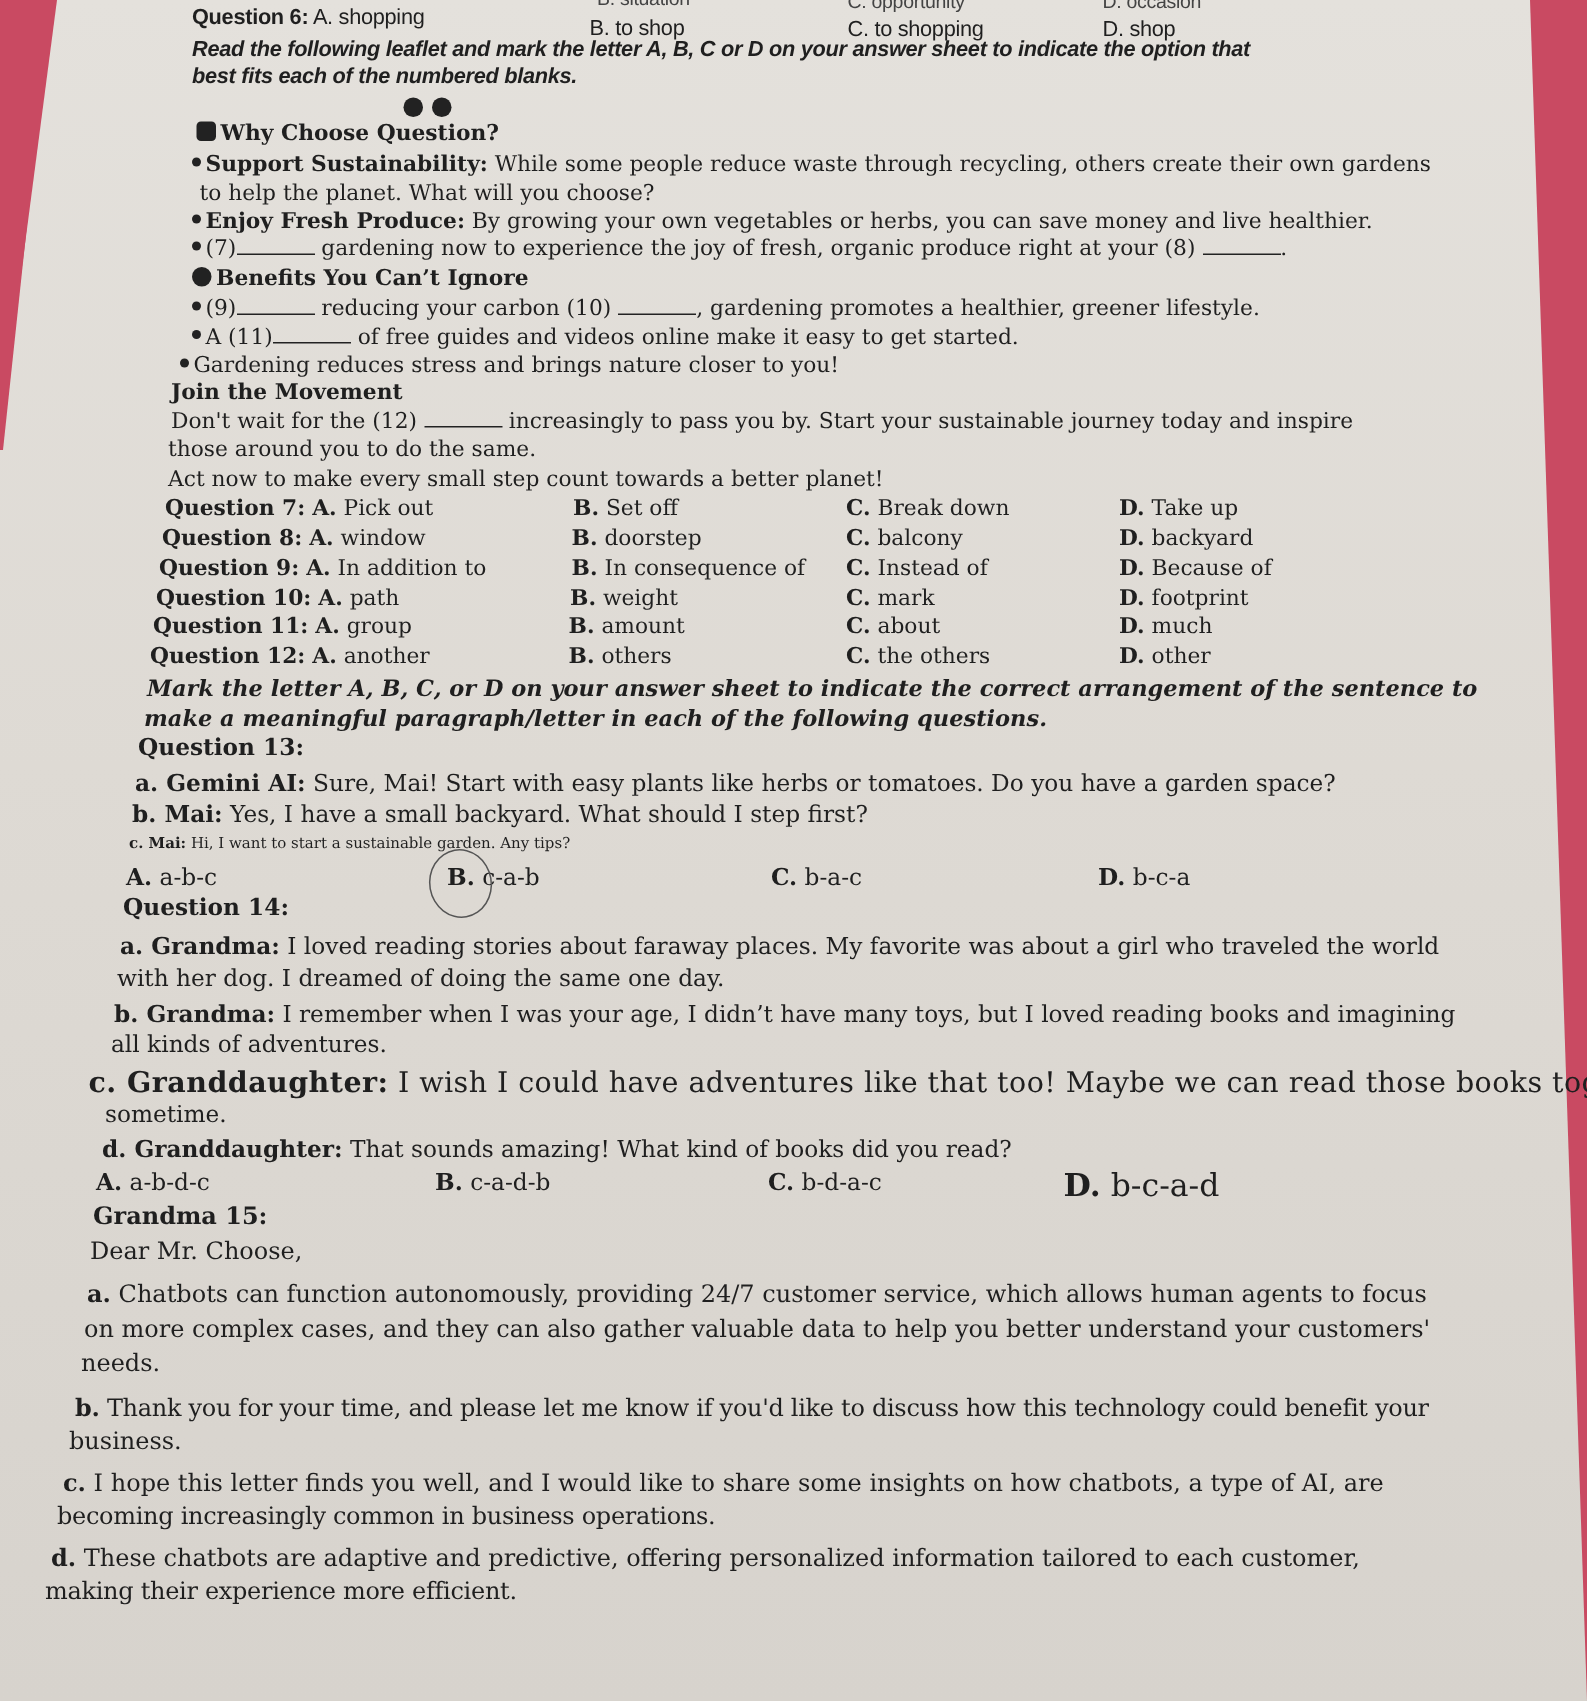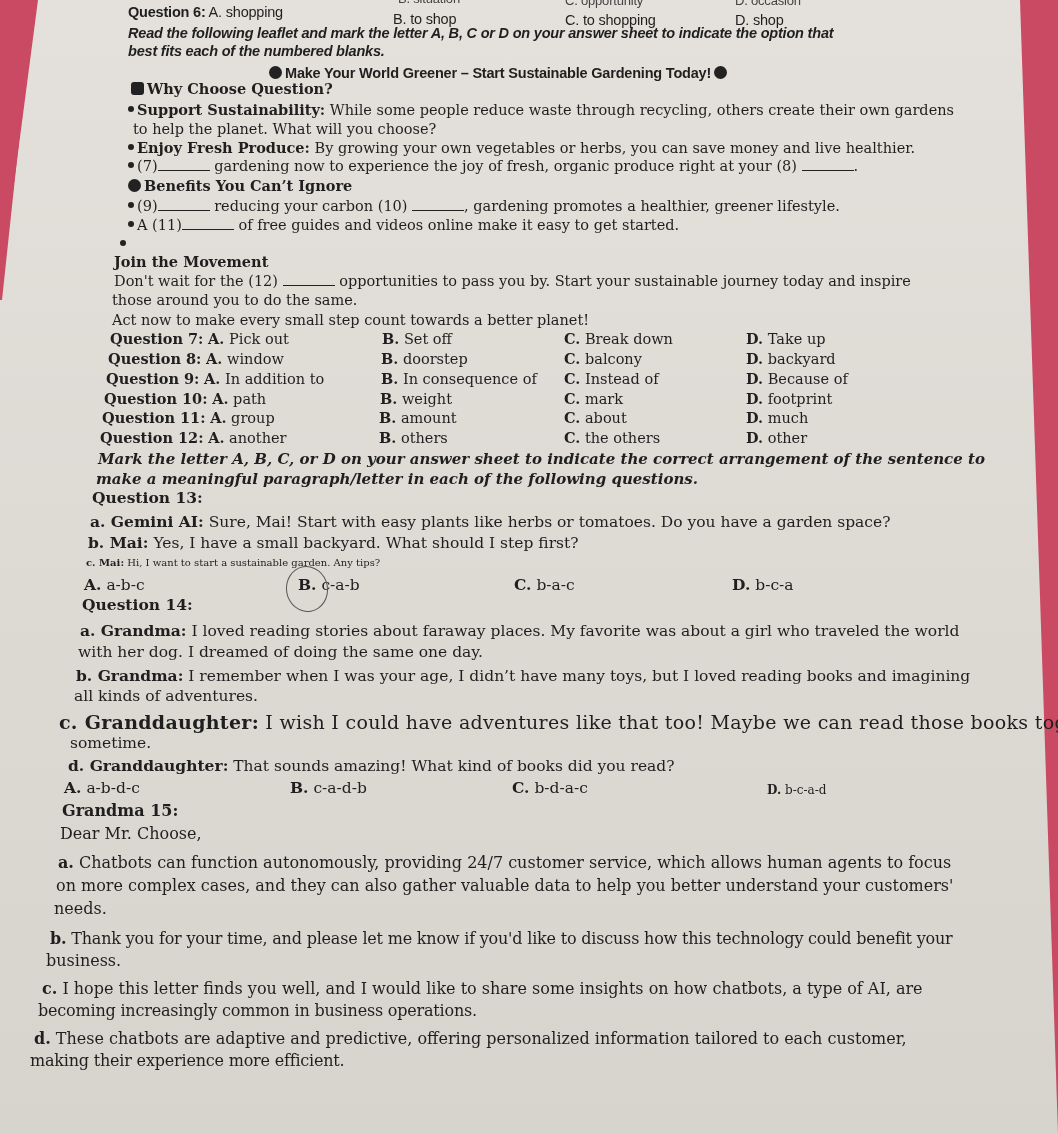--- a/index.html
+++ b/index.html
@@ -47,21 +47,21 @@
   <span>A. shopping</span>
 </div>
 <div class="opt sans" style="left:393px;top:10px">B. to shop</div>
 <div class="opt sans" style="left:565px;top:11px">C. to shopping</div>
 <div class="opt sans" style="left:735px;top:11px">D. shop</div>
 
 <div class="ln sans bi" style="left:128px;top:24px">Read the following leaflet and mark the letter A, B, C or D on your answer sheet to indicate the option that</div>
 <div class="ln sans bi" style="left:128px;top:42px">best fits each of the numbered blanks.</div>
 
 <div class="ln sans b" style="left:266px;top:64px">
-  <span class="icon"></span><span>Make Your World Greener – Start Sustainable Gardening Today!</span><span class="icon"></span>
+  <span class="icon"></span><span class="icon"></span>
 </div>
 <div class="ln b" style="left:128px;top:80px">
   <span class="icon" style="border-radius:3px"></span><span>Why Choose Question?</span>
 </div>
 <div class="ln" style="left:128px;top:101px">
   <span class="bullet"></span><span class="b">Support Sustainability:</span><span> While some people reduce waste through recycling, others create their own gardens</span>
 </div>
 <div class="ln" style="left:133px;top:120px">to help the planet. What will you choose?</div>
 <div class="ln" style="left:128px;top:139px">
   <span class="bullet"></span><span class="b">Enjoy Fresh Produce:</span><span> By growing your own vegetables or herbs, you can save money and live healthier.</span>
@@ -72,25 +72,25 @@
 <div class="ln b" style="left:125px;top:177px">
   <span class="icon"></span><span>Benefits You Can’t Ignore</span>
 </div>
 <div class="ln" style="left:128px;top:197px">
   <span class="bullet"></span><span>(9)</span><span class="blank"></span><span> reducing your carbon (10) </span><span class="blank"></span><span>, gardening promotes a healthier, greener lifestyle.</span>
 </div>
 <div class="ln" style="left:128px;top:216px">
   <span class="bullet"></span><span>A (11)</span><span class="blank"></span><span> of free guides and videos online make it easy to get started.</span>
 </div>
 <div class="ln" style="left:120px;top:235px">
-  <span class="bullet"></span>
+  <span class="bullet"></span><span>Gardening reduces stress and brings nature closer to you!</span>
 </div>
 <div class="ln b" style="left:114px;top:253px">Join the Movement</div>
 <div class="ln" style="left:114px;top:272px">
-  <span>Don't wait for the (12) </span><span class="blank"></span><span> opportunities to pass you by. Start your sustainable journey today and inspire</span>
+  <span>Don't wait for the (12) </span><span class="blank"></span><span> increasingly to pass you by. Start your sustainable journey today and inspire</span>
 </div>
 <div class="ln" style="left:112px;top:291px">those around you to do the same.</div>
 <div class="ln" style="left:112px;top:311px">Act now to make every small step count towards a better planet!</div>
 
 <div>
   <div class="ln" style="left:110px;top:330px"><span class="b">Question 7:</span> <span class="b">A.</span> <span>Pick out</span></div>
   <div class="ln" style="left:382px;top:330px"><span class="b">B.</span> <span>Set off</span></div>
   <div class="ln" style="left:564px;top:330px"><span class="b">C.</span> <span>Break down</span></div>
   <div class="ln" style="left:746px;top:330px"><span class="b">D.</span> <span>Take up</span></div>
 
@@ -137,21 +137,21 @@
 <div class="ln" style="left:80px;top:622px;font-size:15.5px"><span class="b">a. Grandma:</span><span> I loved reading stories about faraway places. My favorite was about a girl who traveled the world</span></div>
 <div class="ln" style="left:78px;top:643px;font-size:15.5px">with her dog. I dreamed of doing the same one day.</div>
 <div class="ln" style="left:76px;top:667px;font-size:15.5px"><span class="b">b. Grandma:</span><span> I remember when I was your age, I didn’t have many toys, but I loved reading books and imagining</span></div>
 <div class="ln" style="left:74px;top:687px;font-size:15.5px">all kinds of adventures.</div>
 <div class="ln" style="left:59px;top:713px;font-size:19px;letter-spacing:0.3px"><span class="b">c. Granddaughter:</span><span> I wish I could have adventures like that too! Maybe we can read those books together</span></div>
 <div class="ln" style="left:70px;top:734px;font-size:15.5px">sometime.</div>
 <div class="ln" style="left:68px;top:757px;font-size:15.5px"><span class="b">d. Granddaughter:</span><span> That sounds amazing! What kind of books did you read?</span></div>
 <div class="ln" style="left:64px;top:779px;font-size:15.5px"><span class="b">A.</span> <span>a-b-d-c</span></div>
 <div class="ln" style="left:290px;top:779px;font-size:15.5px"><span class="b">B.</span> <span>c-a-d-b</span></div>
 <div class="ln" style="left:512px;top:779px;font-size:15.5px"><span class="b">C.</span> <span>b-d-a-c</span></div>
-<div class="ln" style="left:767px;top:781px;font-size:12px"><span class="b">D.</span> <span>b-c-a-d</span></div>
+<div class="ln" style="left:709px;top:781px;font-size:21px"><span class="b">D.</span> <span>b-c-a-d</span></div>
 
 <div class="ln b" style="left:62px;top:802px;font-size:16px">Grandma 15:</div>
 <div class="ln" style="left:60px;top:825px;font-size:16px">Dear Mr. Choose,</div>
 <div class="ln" style="left:58px;top:854px;font-size:16px"><span class="b">a.</span> <span>Chatbots can function autonomously, providing 24/7 customer service, which allows human agents to focus</span></div>
 <div class="ln" style="left:56px;top:877px;font-size:16px">on more complex cases, and they can also gather valuable data to help you better understand your customers'</div>
 <div class="ln" style="left:54px;top:900px;font-size:16px">needs.</div>
 <div class="ln" style="left:50px;top:930px;font-size:16px;letter-spacing:-0.2px"><span class="b">b.</span> <span>Thank you for your time, and please let me know if you'd like to discuss how this technology could benefit your</span></div>
 <div class="ln" style="left:46px;top:952px;font-size:16px">business.</div>
 <div class="ln" style="left:42px;top:980px;font-size:16px"><span class="b">c.</span> <span>I hope this letter finds you well, and I would like to share some insights on how chatbots, a type of AI, are</span></div>
 <div class="ln" style="left:38px;top:1002px;font-size:16px;letter-spacing:-0.2px">becoming increasingly common in business operations.</div>

